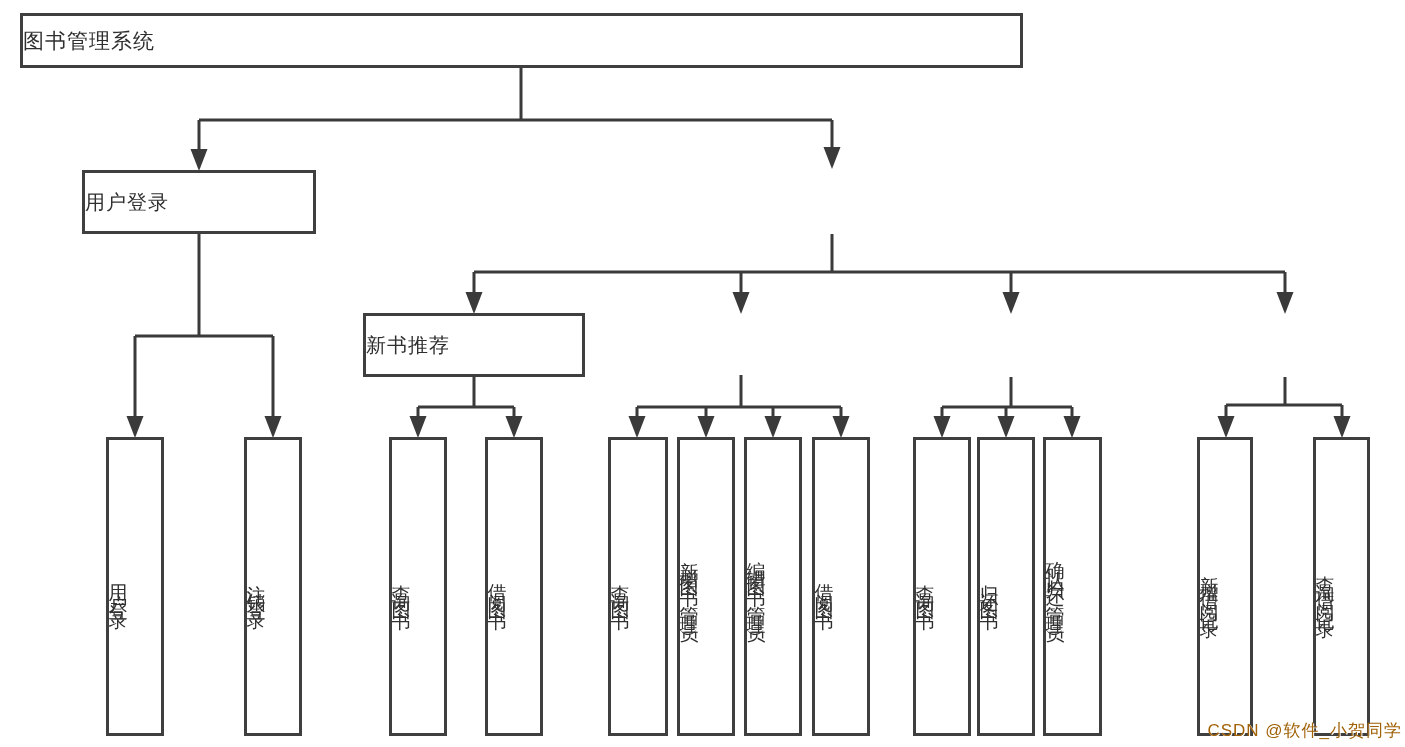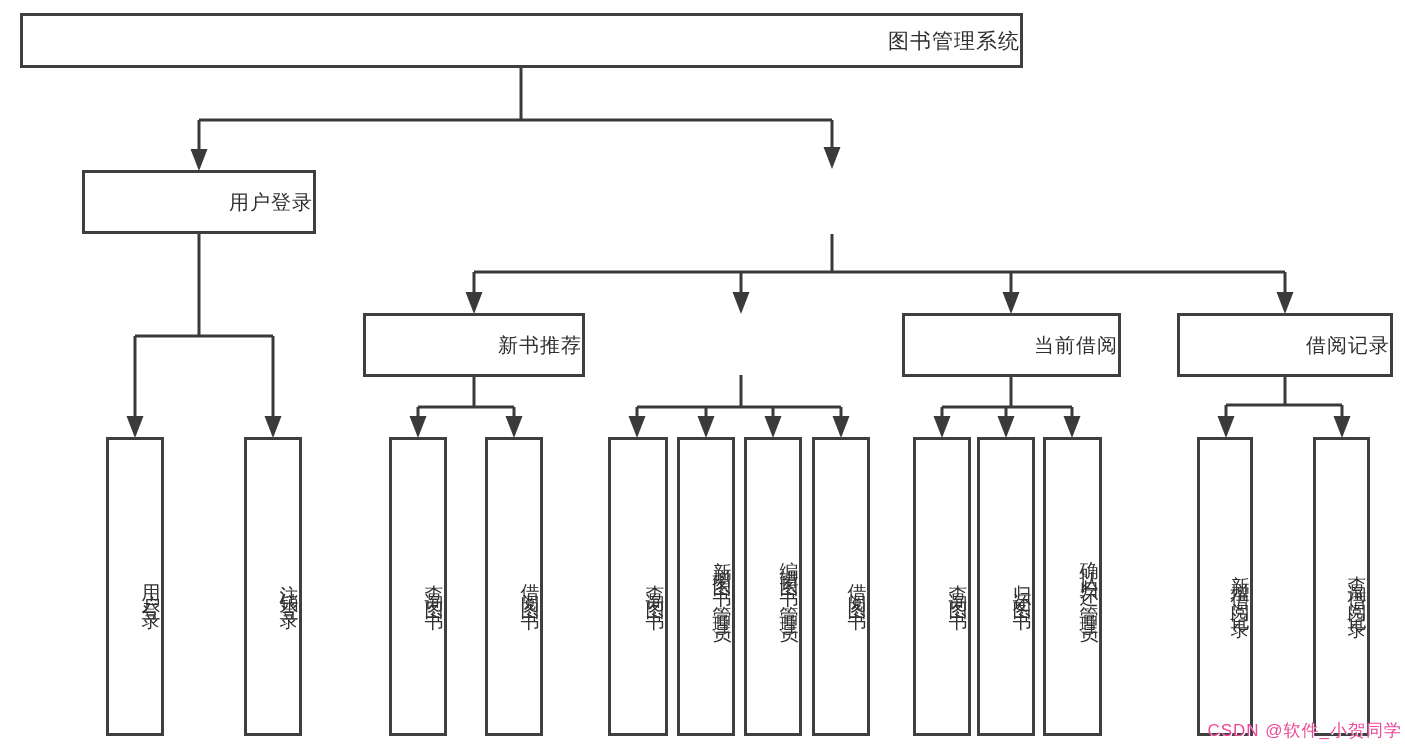--- a/index.html
+++ b/index.html
@@ -16,21 +16,21 @@
     left: 0; top: 0;
     width: 1405px; height: 747px;
   }
   .node {
     position: absolute;
     background: #ffffff;
     border: 3px solid #3f3f3f;
     box-sizing: border-box;
     display: flex;
     align-items: center;
-    justify-content: flex-end;
+    justify-content: flex-start;
     color: #2f2f2f;
   }
   .root-node { font-size: 21px; letter-spacing: 1px; }
   .h-node { font-size: 20px; letter-spacing: 1px; }
   .leaf {
     top: 437px;
     width: 58px;
     height: 299px;
   }
   .leaf span {
@@ -39,21 +39,21 @@
     font-size: 19px;
     line-height: 1;
     letter-spacing: 9px;
     color: #2f2f2f;
   }
   .watermark {
     position: absolute;
     right: 3px;
     bottom: 5px;
     font-size: 17px;
-    color: #ec4899;
+    color: #a16207;
     letter-spacing: 1px;
     text-shadow: 1px 1px 0 #ffffff;
   }
 </style>
 </head>
 <body>
 
 <div class="stage">
 
   <svg class="connectors" viewBox="0 0 1405 747" xmlns="http://www.w3.org/2000/svg">
@@ -100,26 +100,20 @@
     <span>图书管理系统</span>
   </div>
 
   <div class="node h-node" style="left:82px; top:170px; width:234px; height:64px;">
     <span>用户登录</span>
   </div>
 
   <div class="node h-node" style="left:363px; top:313px; width:222px; height:64px;">
     <span>新书推荐</span>
   </div>
-  <div class="node h-node" style="left:902px; top:313px; width:219px; height:64px;">
-    <span>当前借阅</span>
-  </div>
-  <div class="node h-node" style="left:1177px; top:313px; width:216px; height:64px;">
-    <span>借阅记录</span>
-  </div>
 
   <div class="node leaf" style="left:106px;">
     <span>用户登录</span>
   </div>
   <div class="node leaf" style="left:244px;">
     <span>注销登录</span>
   </div>
   <div class="node leaf" style="left:389px;">
     <span>查询图书</span>
   </div>

